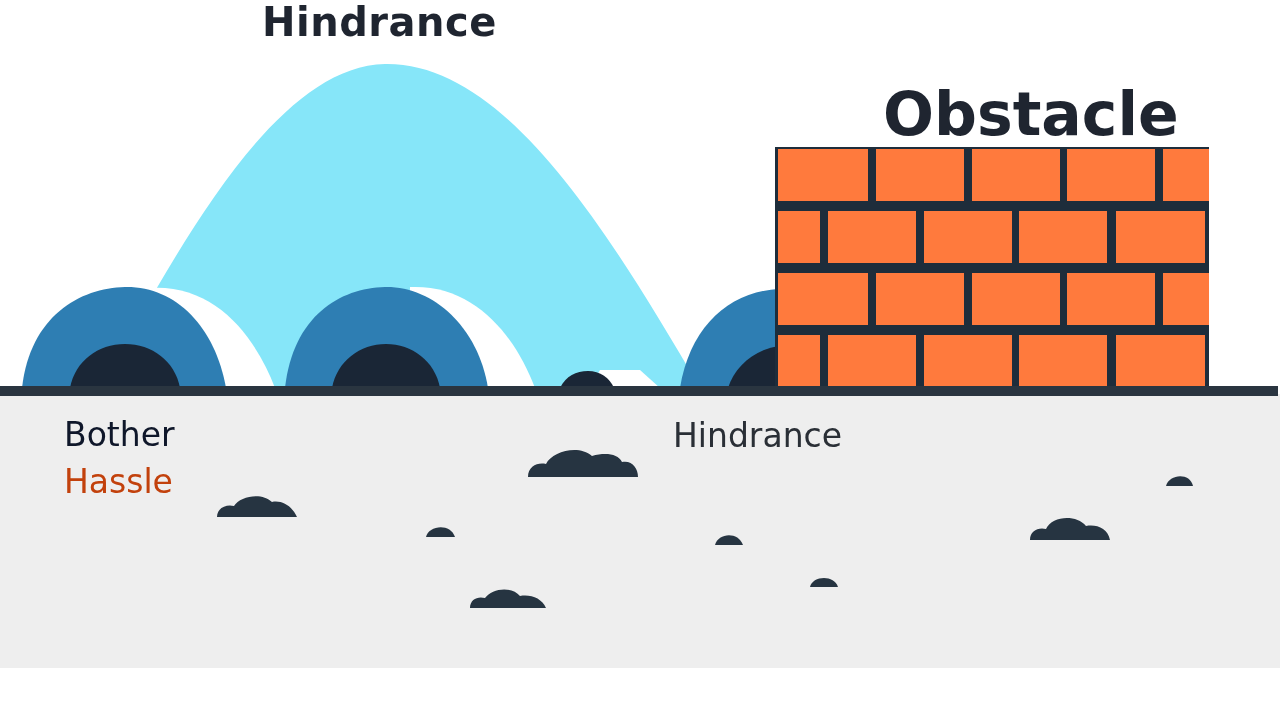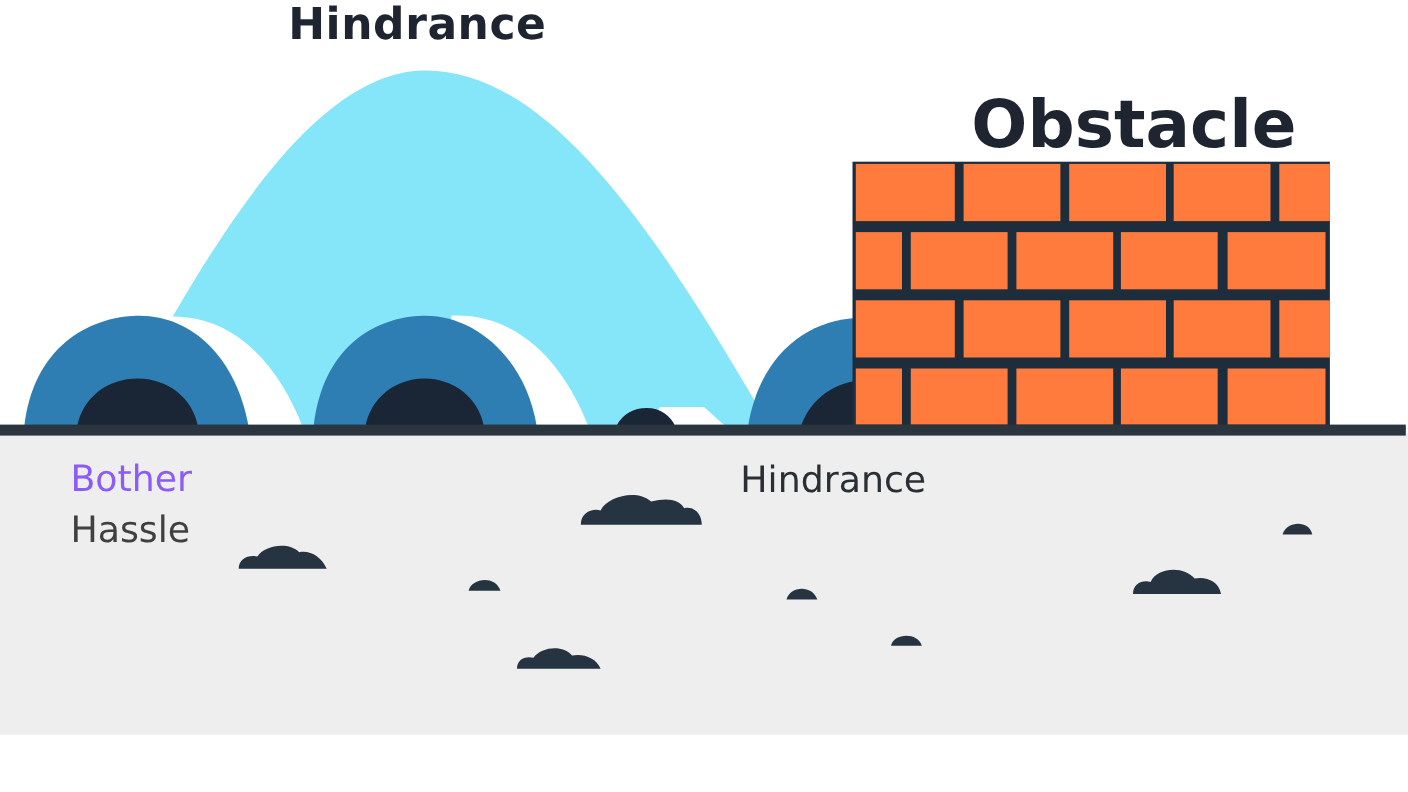--- a/index.html
+++ b/index.html
@@ -8,22 +8,22 @@
       background: #ffffff;
       font-family: "DejaVu Sans", "Liberation Sans", sans-serif;
       position: relative;
     }
     .scene { position: absolute; left: 0; top: 16px; width: 1280px; height: 720px; }
     .label {
       position: absolute; color: #1f2530; white-space: nowrap; line-height: 1;
     }
     .title-top { left: 262px; top: -14px; font-size: 40px; font-weight: bold; letter-spacing: 0.5px; }
     .title-obstacle { left: 883px; top: 68px; font-size: 60px; font-weight: bold; }
-    .label-bother { left: 64px; top: 402px; font-size: 33px; color: #8b5cf6; }
-    .label-hassle { left: 64px; top: 449px; font-size: 33px; color: #404040; }
+    .label-bother { left: 64px; top: 402px; font-size: 33px; color: #0f172a; }
+    .label-hassle { left: 64px; top: 449px; font-size: 33px; color: #c2410c; }
     .label-hindrance-ground { left: 673px; top: 403px; font-size: 33px; color: #2a2f36; }
   </style>
 </head>
 <body>
 
 <div class="scene">
   <svg width="1280" height="720" viewBox="0 0 1280 720" xmlns="http://www.w3.org/2000/svg">
 
     <rect x="0" y="378" width="1280" height="274" fill="#eeeeee"></rect>
 

